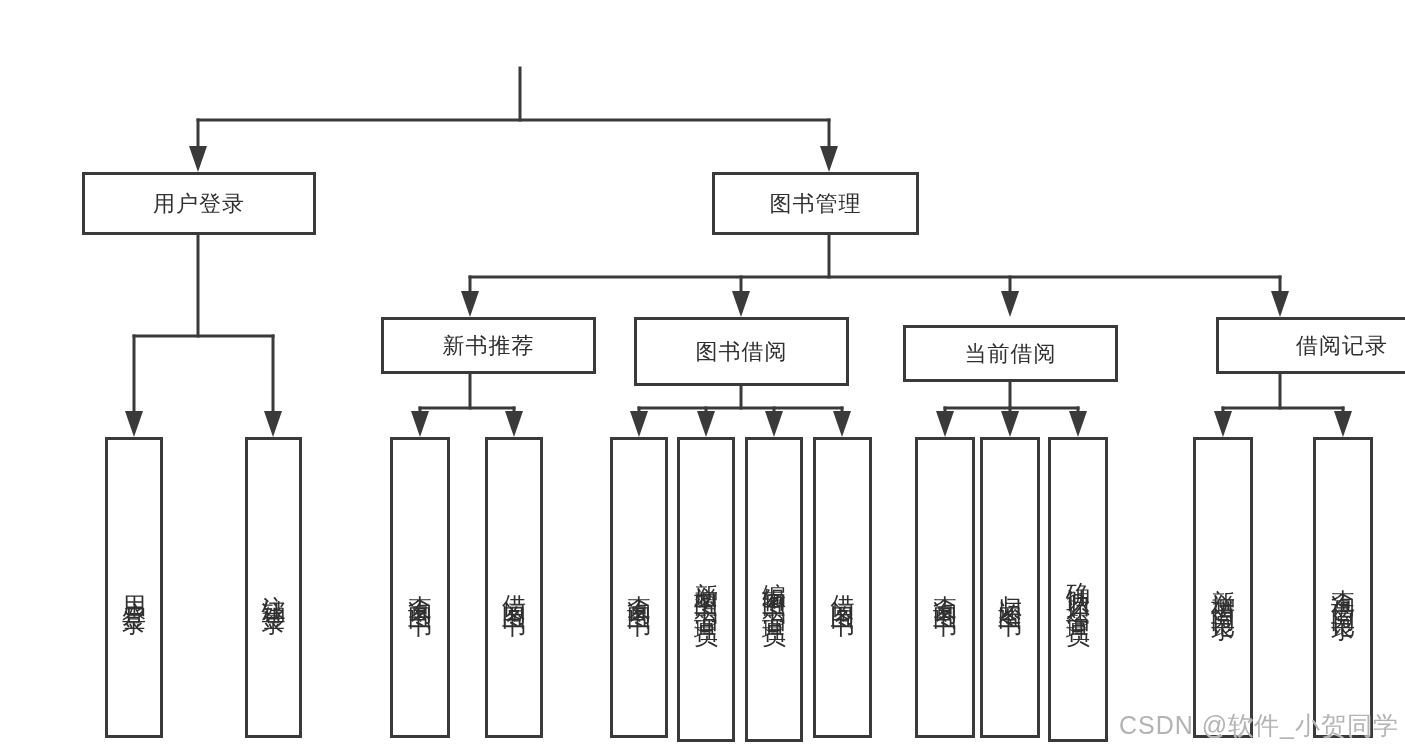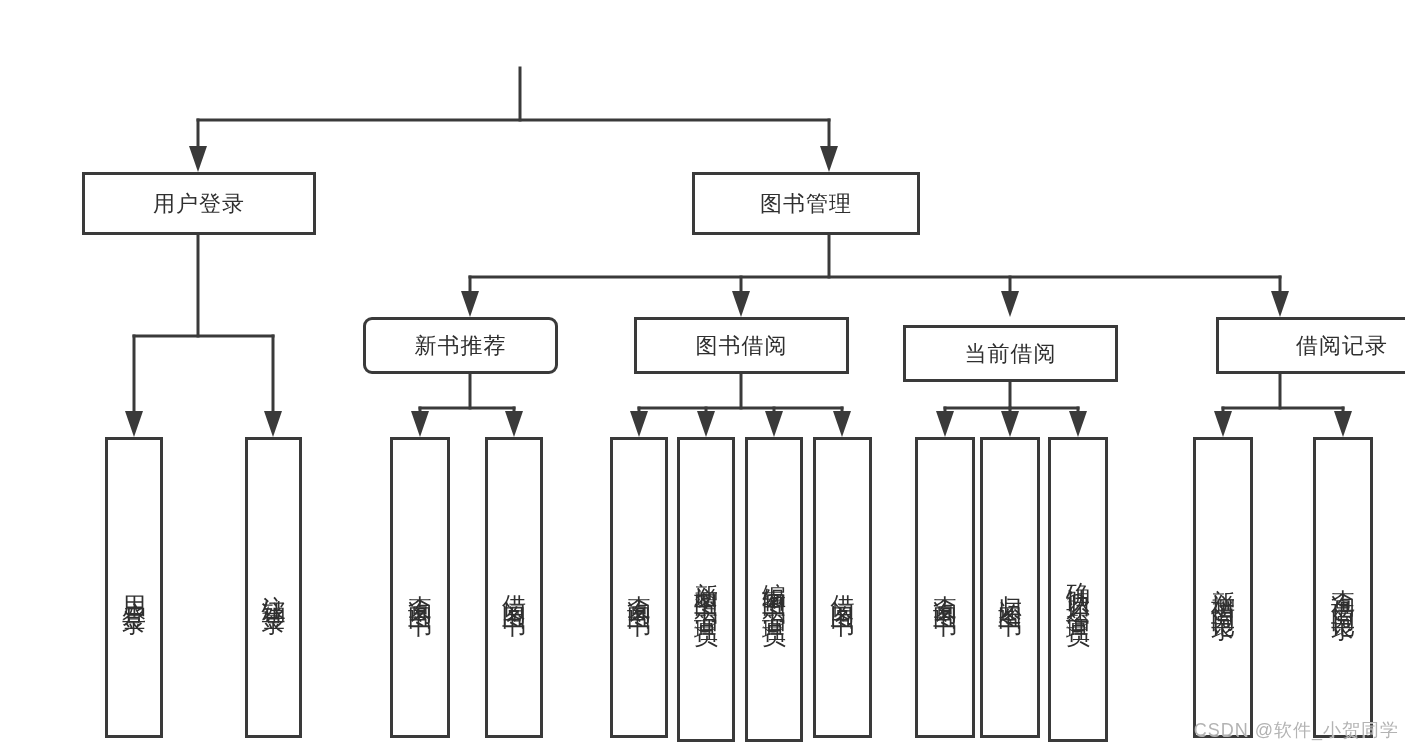--- a/index.html
+++ b/index.html
@@ -34,21 +34,21 @@
     writing-mode:vertical-rl;
     text-orientation:mixed;
     font-size:24px;
     letter-spacing:6px;
     line-height:1;
     white-space:nowrap;
   }
   .watermark{
     position:absolute;
     right:6px;bottom:5px;
-    font-size:18px;
+    font-size:25px;
     color:var(--wm);
     text-shadow:1px 1px 0 rgba(255,255,255,.6);
     z-index:3;
     letter-spacing:1px;
   }
 </style>
 </head>
 <body>
 
 <div class="stage">
@@ -110,24 +110,24 @@
     <path d="M1280,374 V408"></path>
     <path d="M1223,408 H1343"></path>
     <path d="M1223,408 V414"></path>
       <polygon points="1214,411 1232,411 1223,437"></polygon>
     <path d="M1343,408 V414"></path>
       <polygon points="1334,411 1352,411 1343,437"></polygon>
   </svg>
 
 
   <div class="node hbox" style="left:82px;top:172px;width:234px;height:63px;">用户登录</div>
-  <div class="node hbox" style="left:692px;top:172px;width:228px;height:63px;">图书管理</div>
+  <div class="node hbox" style="left:712px;top:172px;width:207px;height:63px;">图书管理</div>
 
-  <div class="node hbox" style="left:363px;top:317px;width:195px;height:57px;border-radius:9px;">新书推荐</div>
-  <div class="node hbox" style="left:634px;top:317px;width:215px;height:57px;">图书借阅</div>
+  <div class="node hbox" style="left:381px;top:317px;width:215px;height:57px;">新书推荐</div>
+  <div class="node hbox" style="left:634px;top:317px;width:215px;height:69px;">图书借阅</div>
   <div class="node hbox" style="left:903px;top:317px;width:215px;height:57px;margin-top:8px;">当前借阅</div>
   <div class="node hbox" style="left:1216px;top:317px;width:252px;height:57px;">借阅记录</div>
 
   <div class="node vbox" style="left:105px;top:437px;width:58px;height:301px;">
     <span>用户登录</span>
   </div>
   <div class="node vbox" style="left:245px;top:437px;width:57px;height:301px;">
     <span>注销登录</span>
   </div>
 

